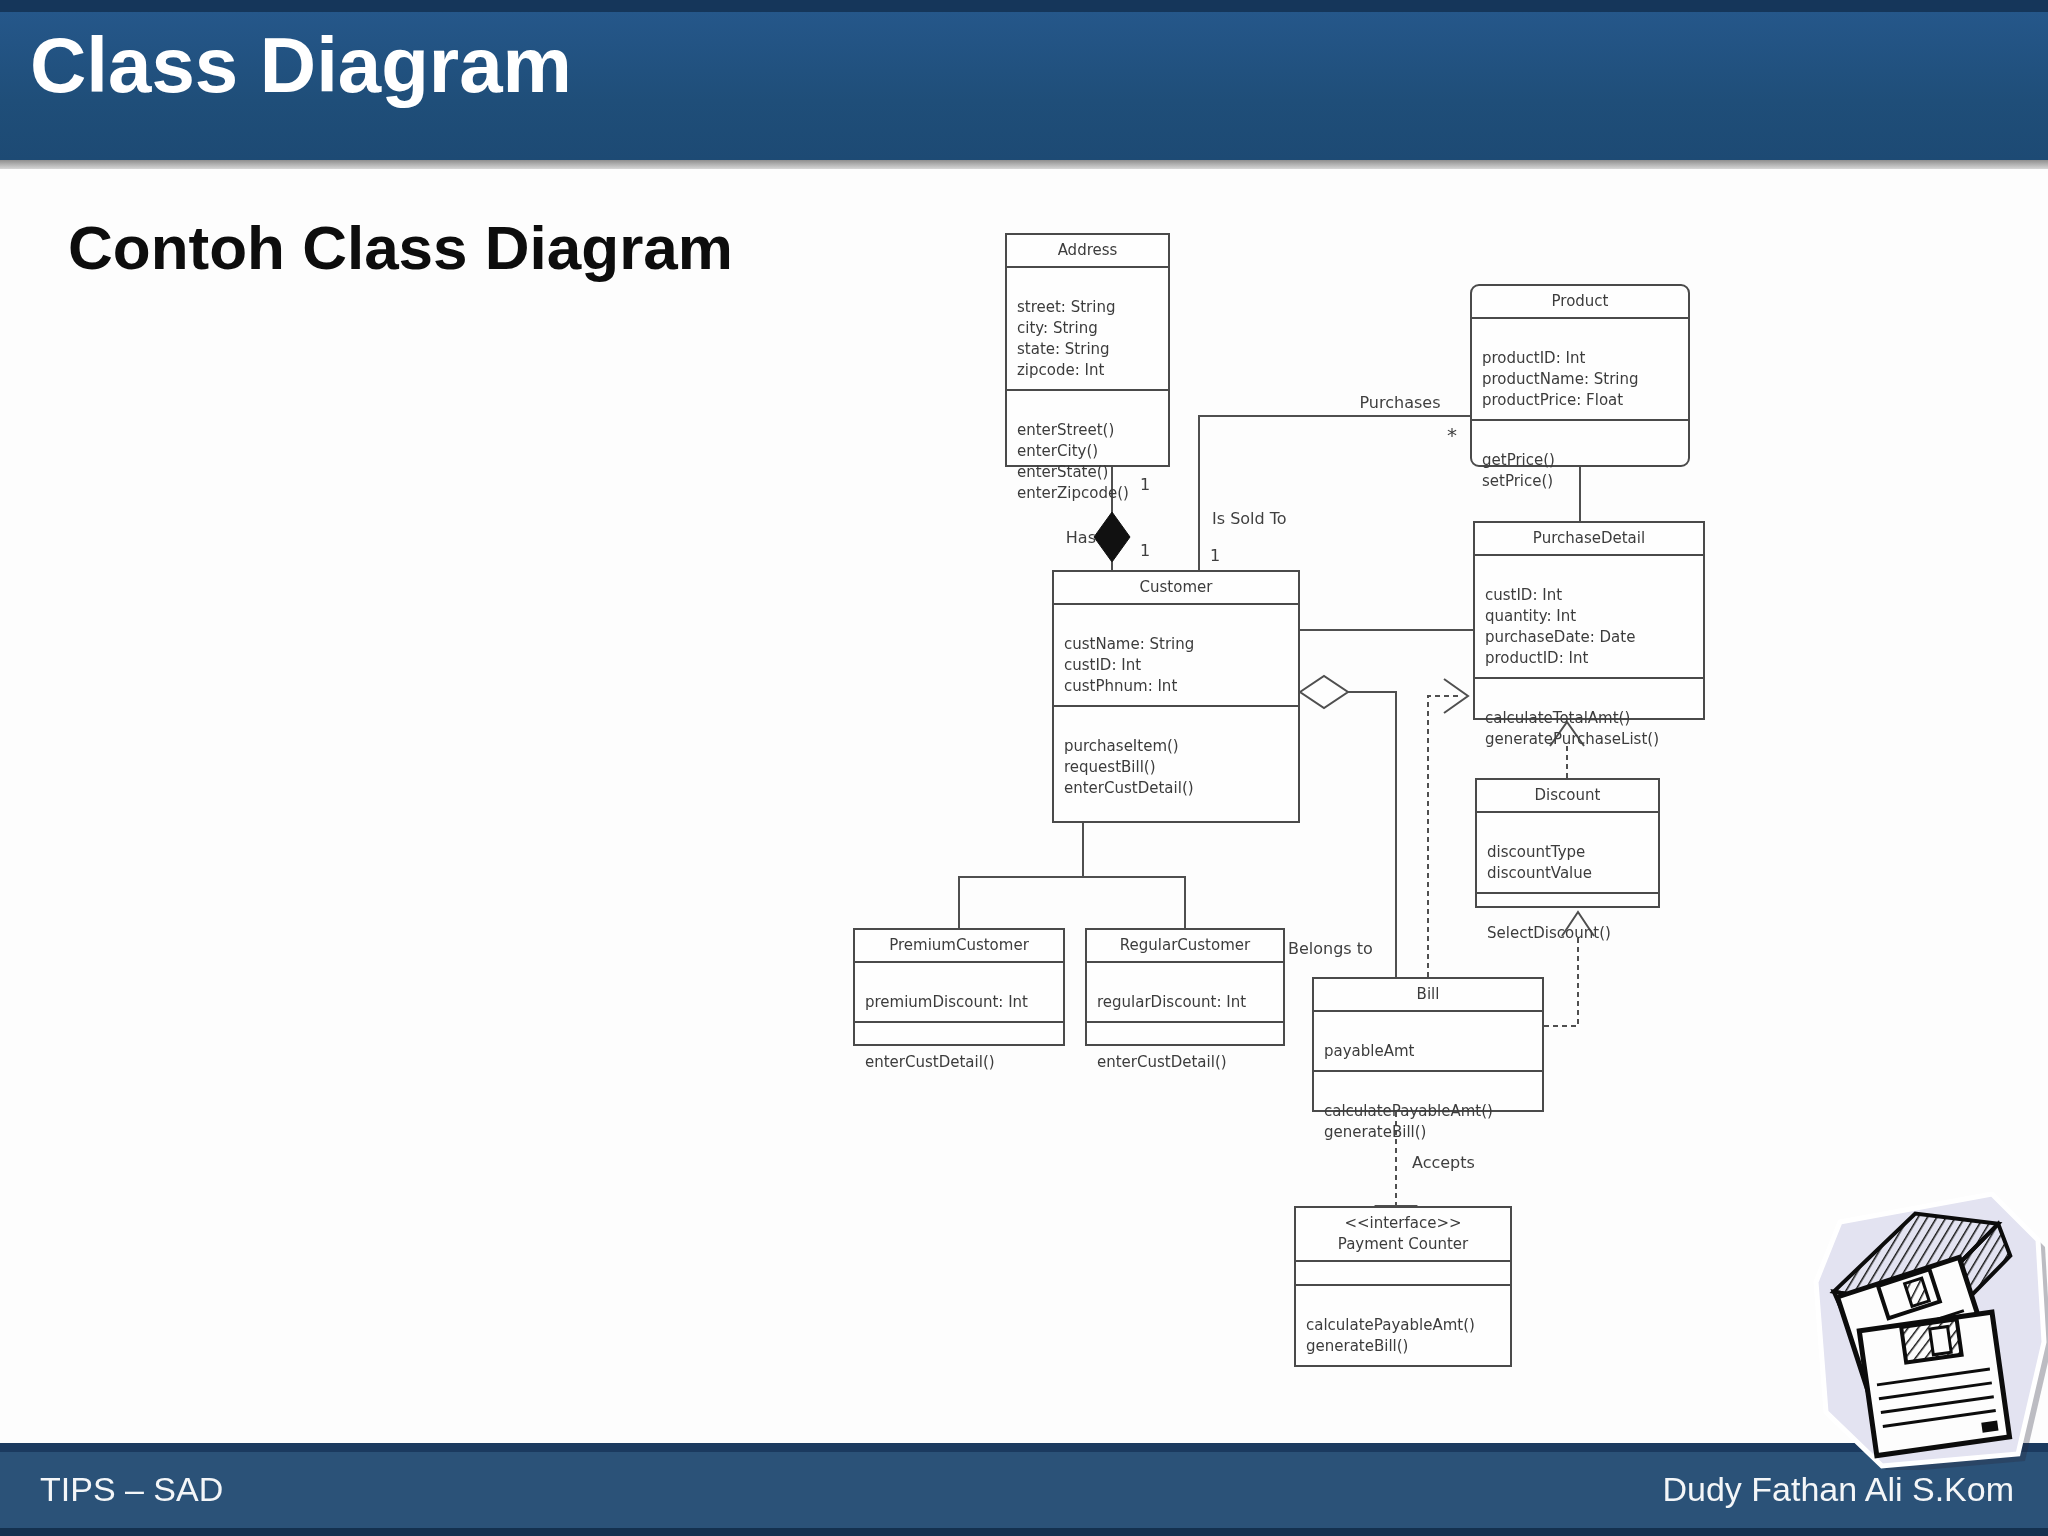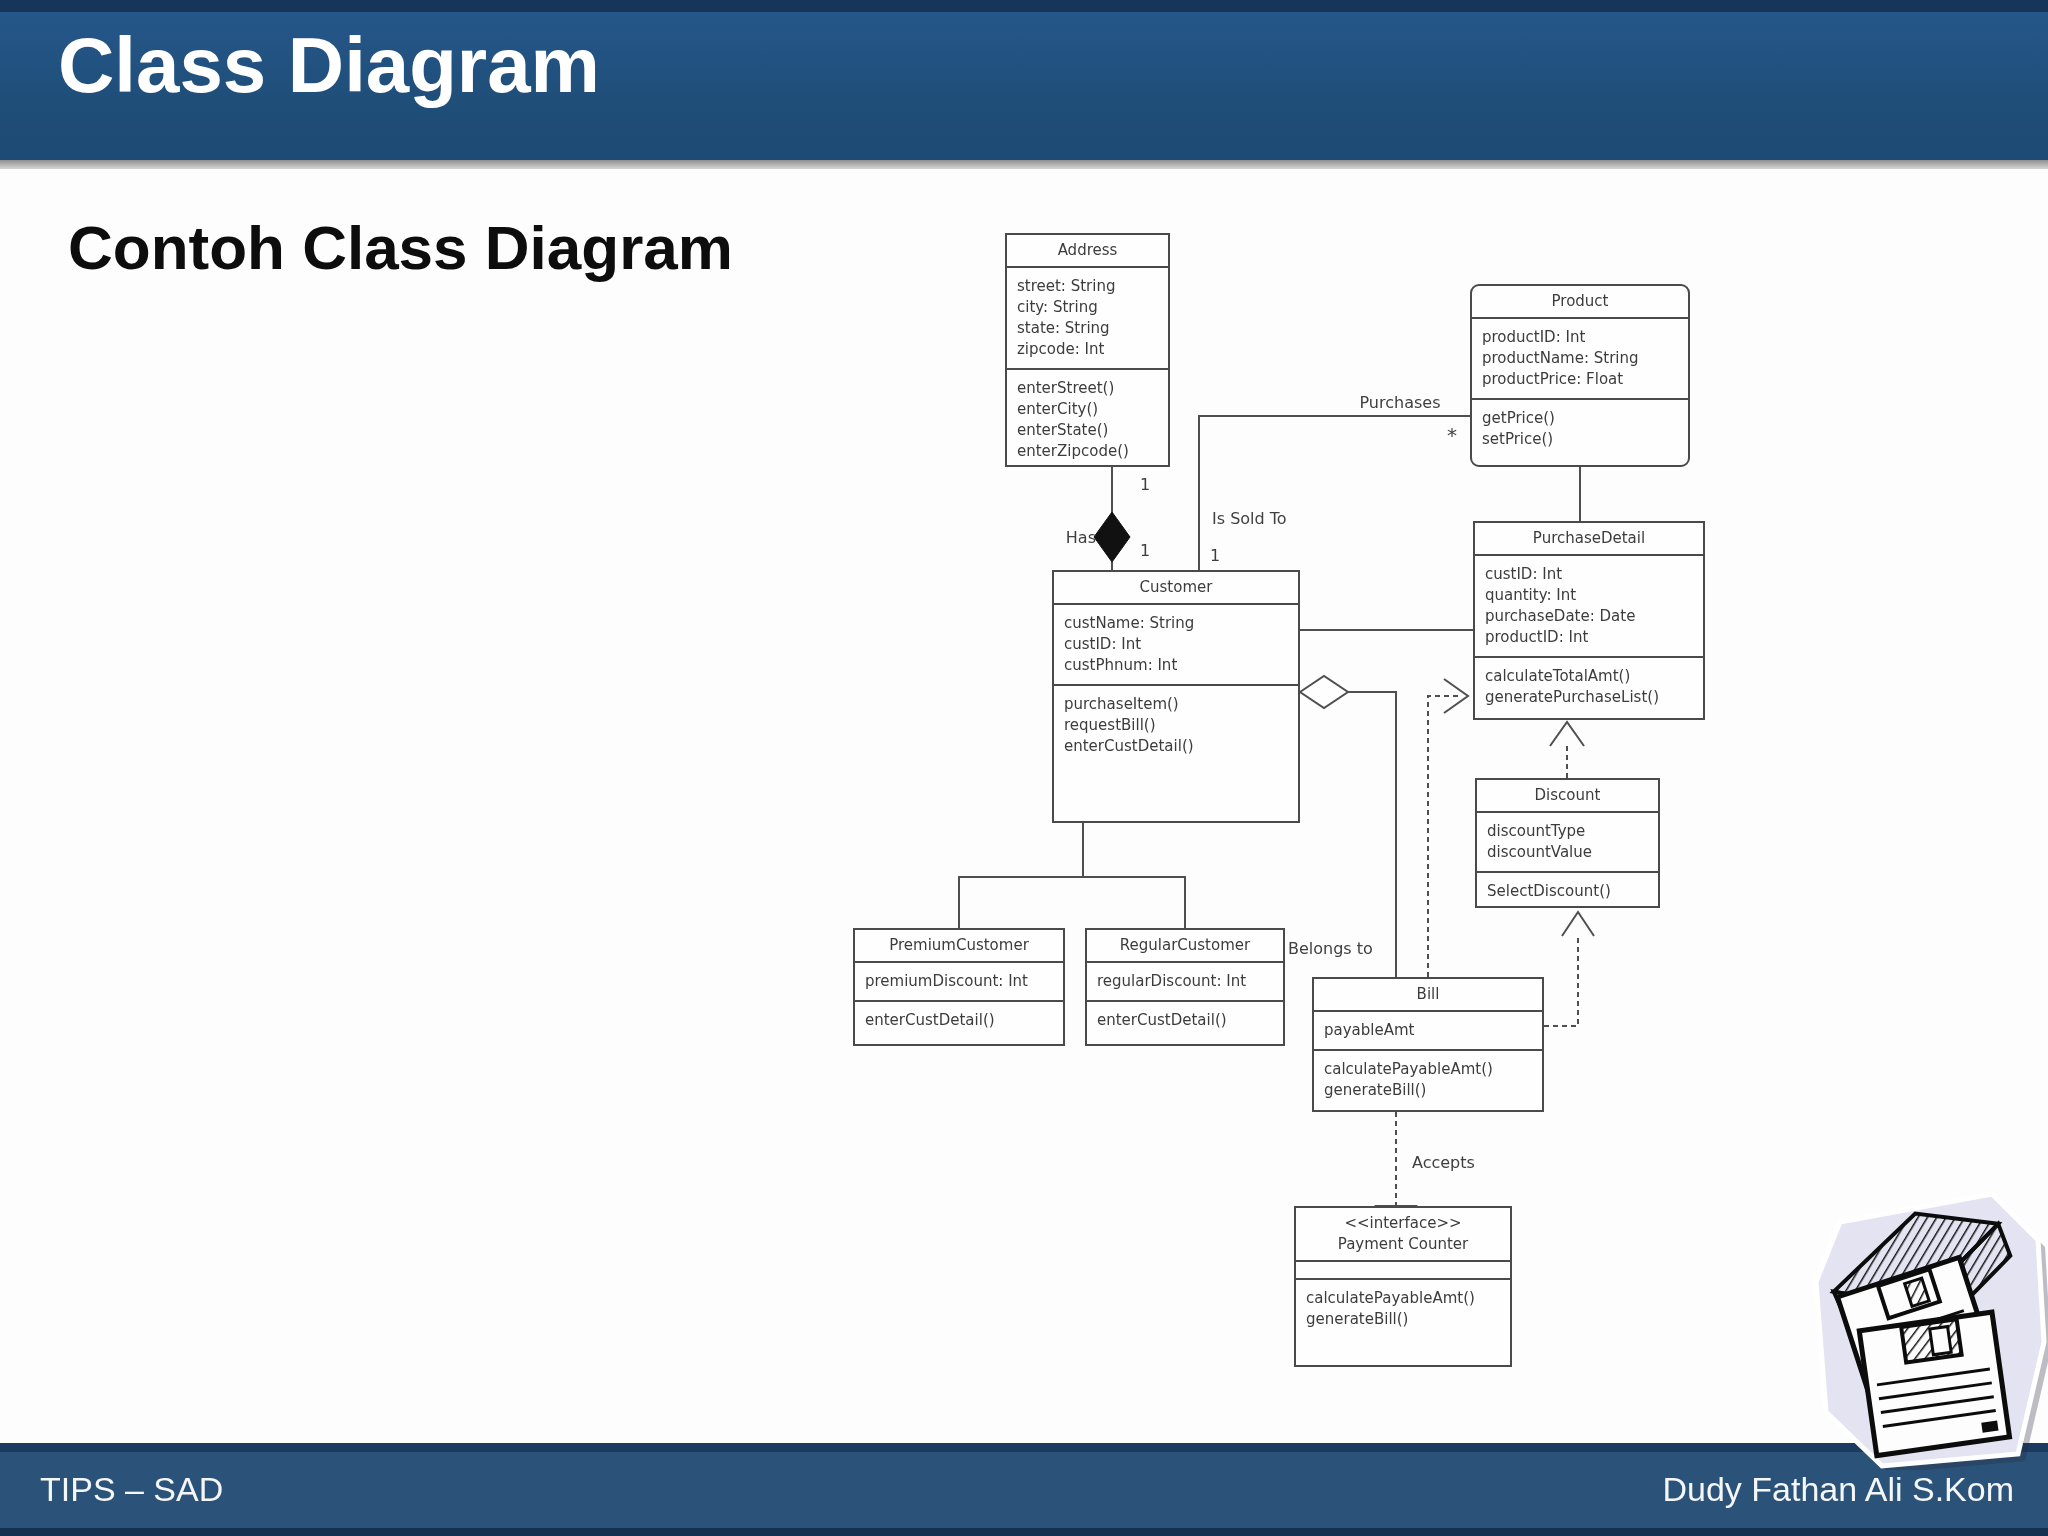--- a/index.html
+++ b/index.html
@@ -3,37 +3,37 @@
 <meta charset="utf-8">
 <style>
   html,body{margin:0;padding:0;background:#ffffff;}
   #slide{position:relative;width:2048px;height:1536px;overflow:hidden;background:#fdfdfd;
          font-family:"Liberation Sans",sans-serif;}
   
   #top-strip{position:absolute;left:0;top:0;width:2048px;height:12px;background:#15365a;}
   #header{position:absolute;left:0;top:12px;width:2048px;height:148px;
           background:linear-gradient(#25578a 0%,#1f4e79 60%,#1d4a74 100%);}
   #header .title{position:absolute;left:30px;top:8px;font-size:78px;font-weight:bold;color:#ffffff;
-                 letter-spacing:0px;margin-left:28px;}
+                 letter-spacing:0px;}
   #header-edge{position:absolute;left:0;top:160px;width:2048px;height:9px;
                background:linear-gradient(#8f8f8f,#d6d6d6);}
   
   #subtitle{position:absolute;left:68px;top:212px;font-size:62px;font-weight:bold;color:#0d0d0d;}
   
   #footer-strip{position:absolute;left:0;top:1443px;width:2048px;height:9px;background:#1b3a5f;}
   #footer{position:absolute;left:0;top:1452px;width:2048px;height:76px;background:#2b5278;
           color:#f4f6f8;font-size:34px;}
   #footer .left{position:absolute;left:40px;top:18px;}
   #footer .right{position:absolute;right:34px;top:18px;}
   #footer-bottom{position:absolute;left:0;top:1528px;width:2048px;height:8px;background:#14314f;}
   
   #connectors{position:absolute;left:0;top:0;width:2048px;height:1536px;z-index:1;pointer-events:none;}
   .uml-class{position:absolute;z-index:2;display:flex;flex-direction:column;background:#fefefe;
              border:2px solid #4a4a4a;box-sizing:border-box;color:#3c3c3c;
-             font-family:"DejaVu Sans",sans-serif;font-size:15px;}
+             font-family:"DejaVu Sans",sans-serif;font-size:15px;gap:21px;}
   .uml-title{padding:5px 4px;text-align:center;line-height:21px;border-bottom:2px solid #4a4a4a;}
   .uml-stereo{display:block;}
   .uml-attrs{padding:8px 10px;line-height:21px;white-space:pre-line;border-bottom:2px solid #4a4a4a;}
   .uml-methods{padding:8px 10px;line-height:21px;white-space:pre-line;flex:1;}
   .iface-attrs{height:16px;padding:0 10px;}
   .svg-label{font-family:"DejaVu Sans",sans-serif;font-size:16px;fill:#3f3f3f;}
   .svg-mult{font-family:"DejaVu Sans",sans-serif;font-size:16px;fill:#3f3f3f;}
   .edge{stroke:#4f4f4f;stroke-width:2;fill:none;}
   .edge-dashed{stroke:#4f4f4f;stroke-width:2;fill:none;stroke-dasharray:5 4;}
   .tri{fill:#fefefe;stroke:#4f4f4f;stroke-width:2;}

